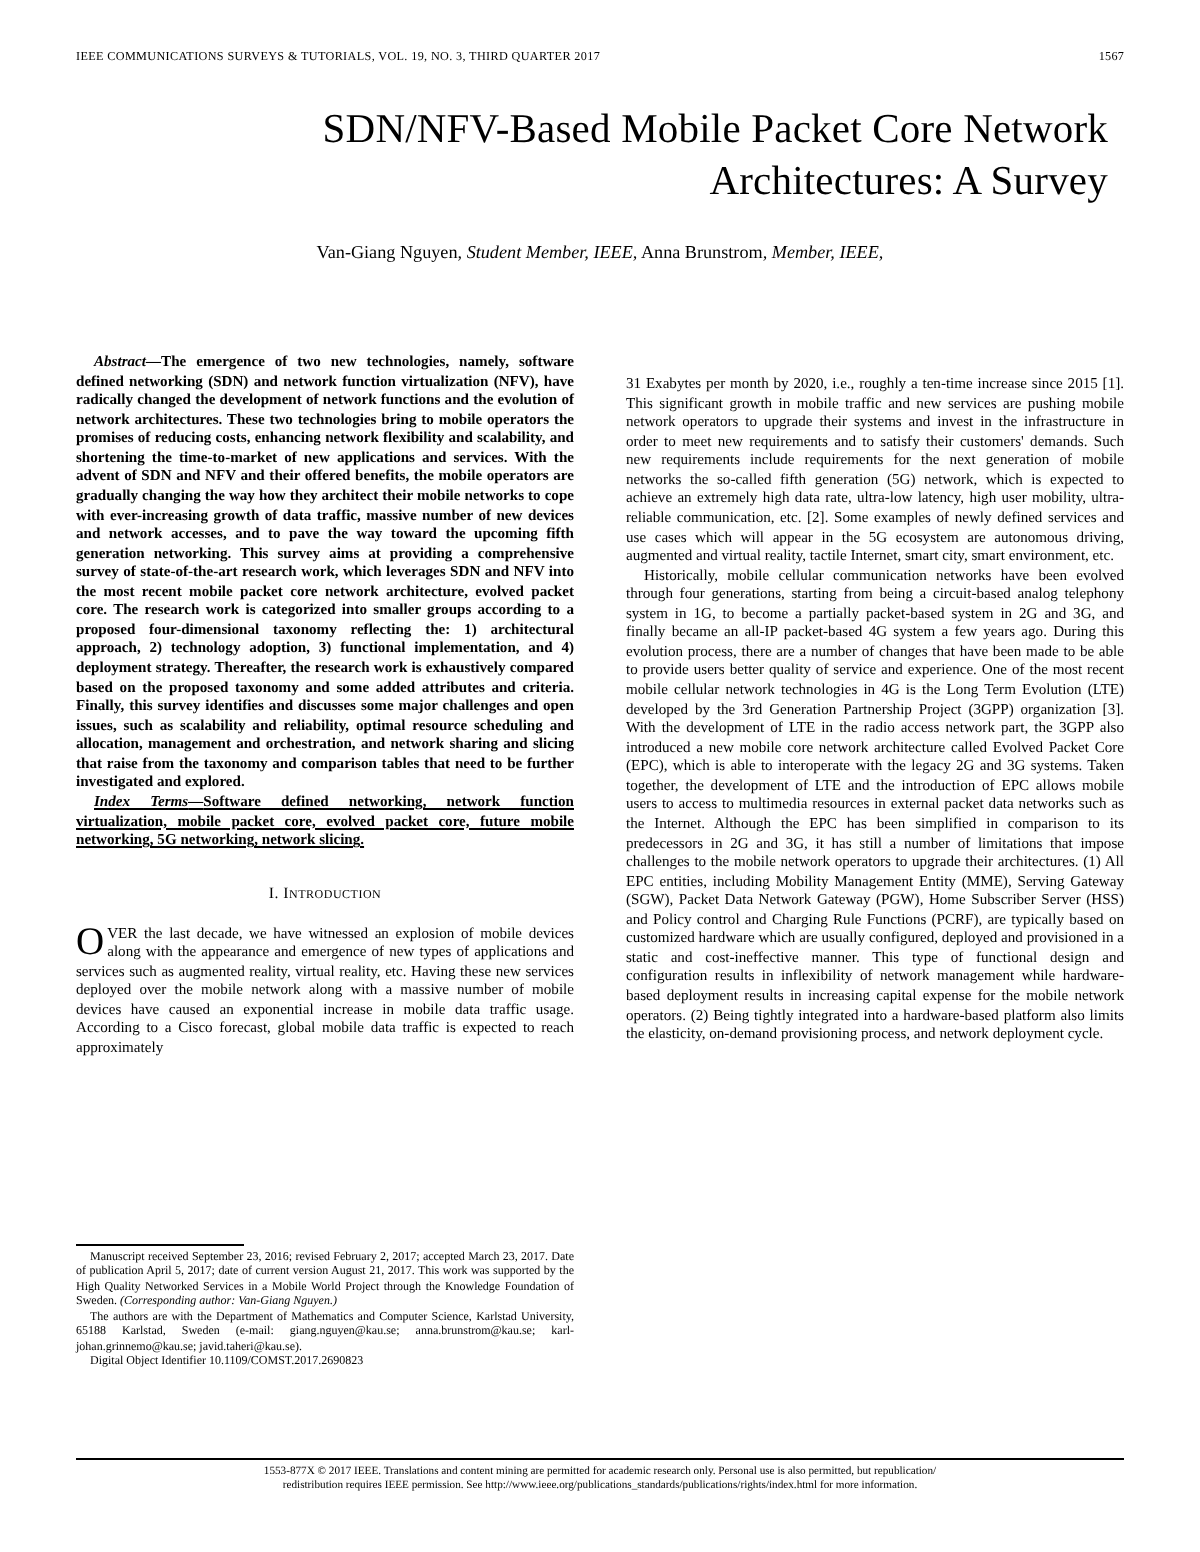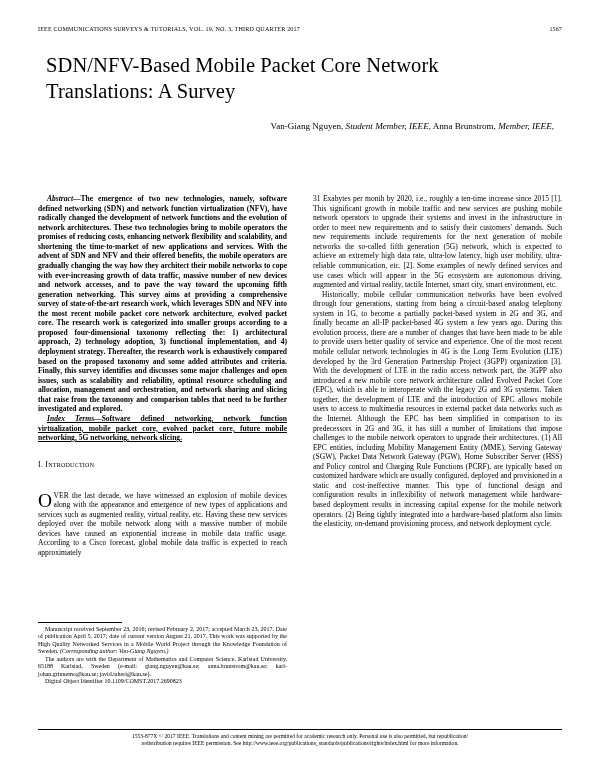--- a/index.html
+++ b/index.html
@@ -41,88 +41,89 @@
     font-size: 6.1px;
     letter-spacing: 0.1px;
   }
 
   
   .title-block {
     position: absolute;
     top: 52px;
     left: 46px;
     right: 46px;
-    text-align: left;
+    text-align: right;
   }
   .paper-title {
     font-size: 20.5px;
     line-height: 1.28;
     font-weight: normal;
     margin: 0;
     letter-spacing: 0.1px;
   }
 
   
   .authors {
     position: absolute;
     top: 119px;
     left: 46px;
     right: 46px;
-    text-align: right;
+    text-align: center;
     font-size: 9.1px;
     line-height: 1.55;
   }
   .authors .it { font-style: italic; }
 
   
   .columns {
     position: absolute;
     top: 176px;
     left: 38px;
     width: 524px;
     height: 548px;
   }
   .col {
     position: absolute;
-    top: 18px;
+    top: 0;
     width: 249px;
     font-size: 7.55px;
     line-height: 1.268;
     text-align: justify;
     text-justify: inter-word;
   }
   .col-left  { left: 0; }
   .col-right { left: 275px; }
 
   p.para {
     margin: 0;
     text-indent: 9px;
   }
-  p.para.noindent { text-indent: 0; }
+  p.para.noindent { text-indent: 0; margin-top: 11px; }
 
   .abstract {
     font-weight: bold;
     text-align: justify;
   }
   .abstract .lead,
   .indexterms .lead {
     font-style: italic;
     font-weight: bold;
   }
   .indexterms {
     font-weight: bold;
     margin-top: 6.5px;
     text-decoration: underline;
   }
 
   
   .sec-head {
+    text-align: center;
     font-size: 7.9px;
     font-variant: small-caps;
-    margin: 17px 0 21px 0;
+    margin: 17px 0 10px 0;
     letter-spacing: 0.25px;
   }
 
   
   .dropcap-para {
     margin: 0;
     text-align: justify;
   }
   .dropcap {
     float: left;
@@ -173,21 +174,21 @@
 <div class="page">
 
   <div class="running-head">
     <span>IEEE COMMUNICATIONS SURVEYS &amp; TUTORIALS, VOL. 19, NO. 3, THIRD QUARTER 2017</span>
     <span class="folio">1567</span>
   </div>
 
   <div class="title-block">
     <h1 class="paper-title">
       <span>SDN/NFV-Based Mobile Packet Core Network</span><br>
-      <span>Translations: A Survey</span>
+      <span>Architectures: A Survey</span>
     </h1>
   </div>
 
   <div class="authors">
     <div>
       <span>Van-Giang Nguyen, </span><span class="it">Student Member, IEEE</span><span>, Anna Brunstrom, </span><span class="it">Member, IEEE</span><span>,</span>
     </div>
   </div>
 
   <div class="columns">

